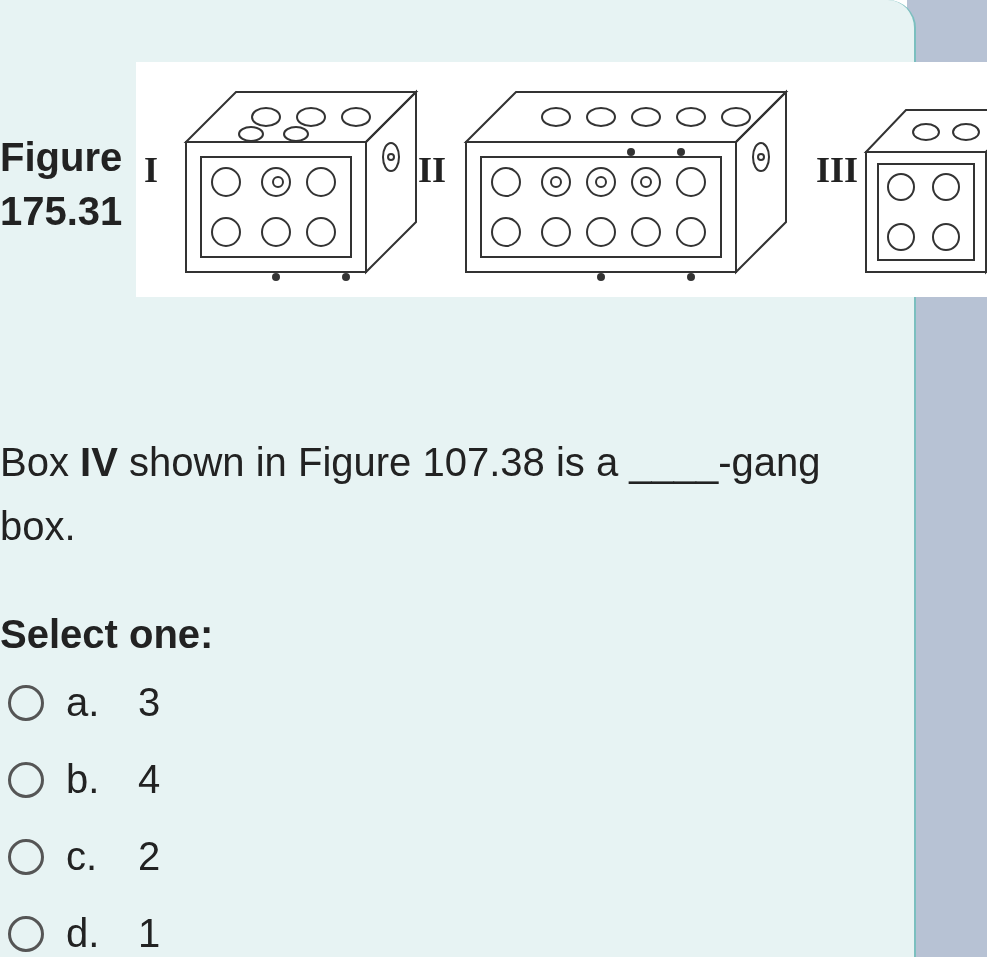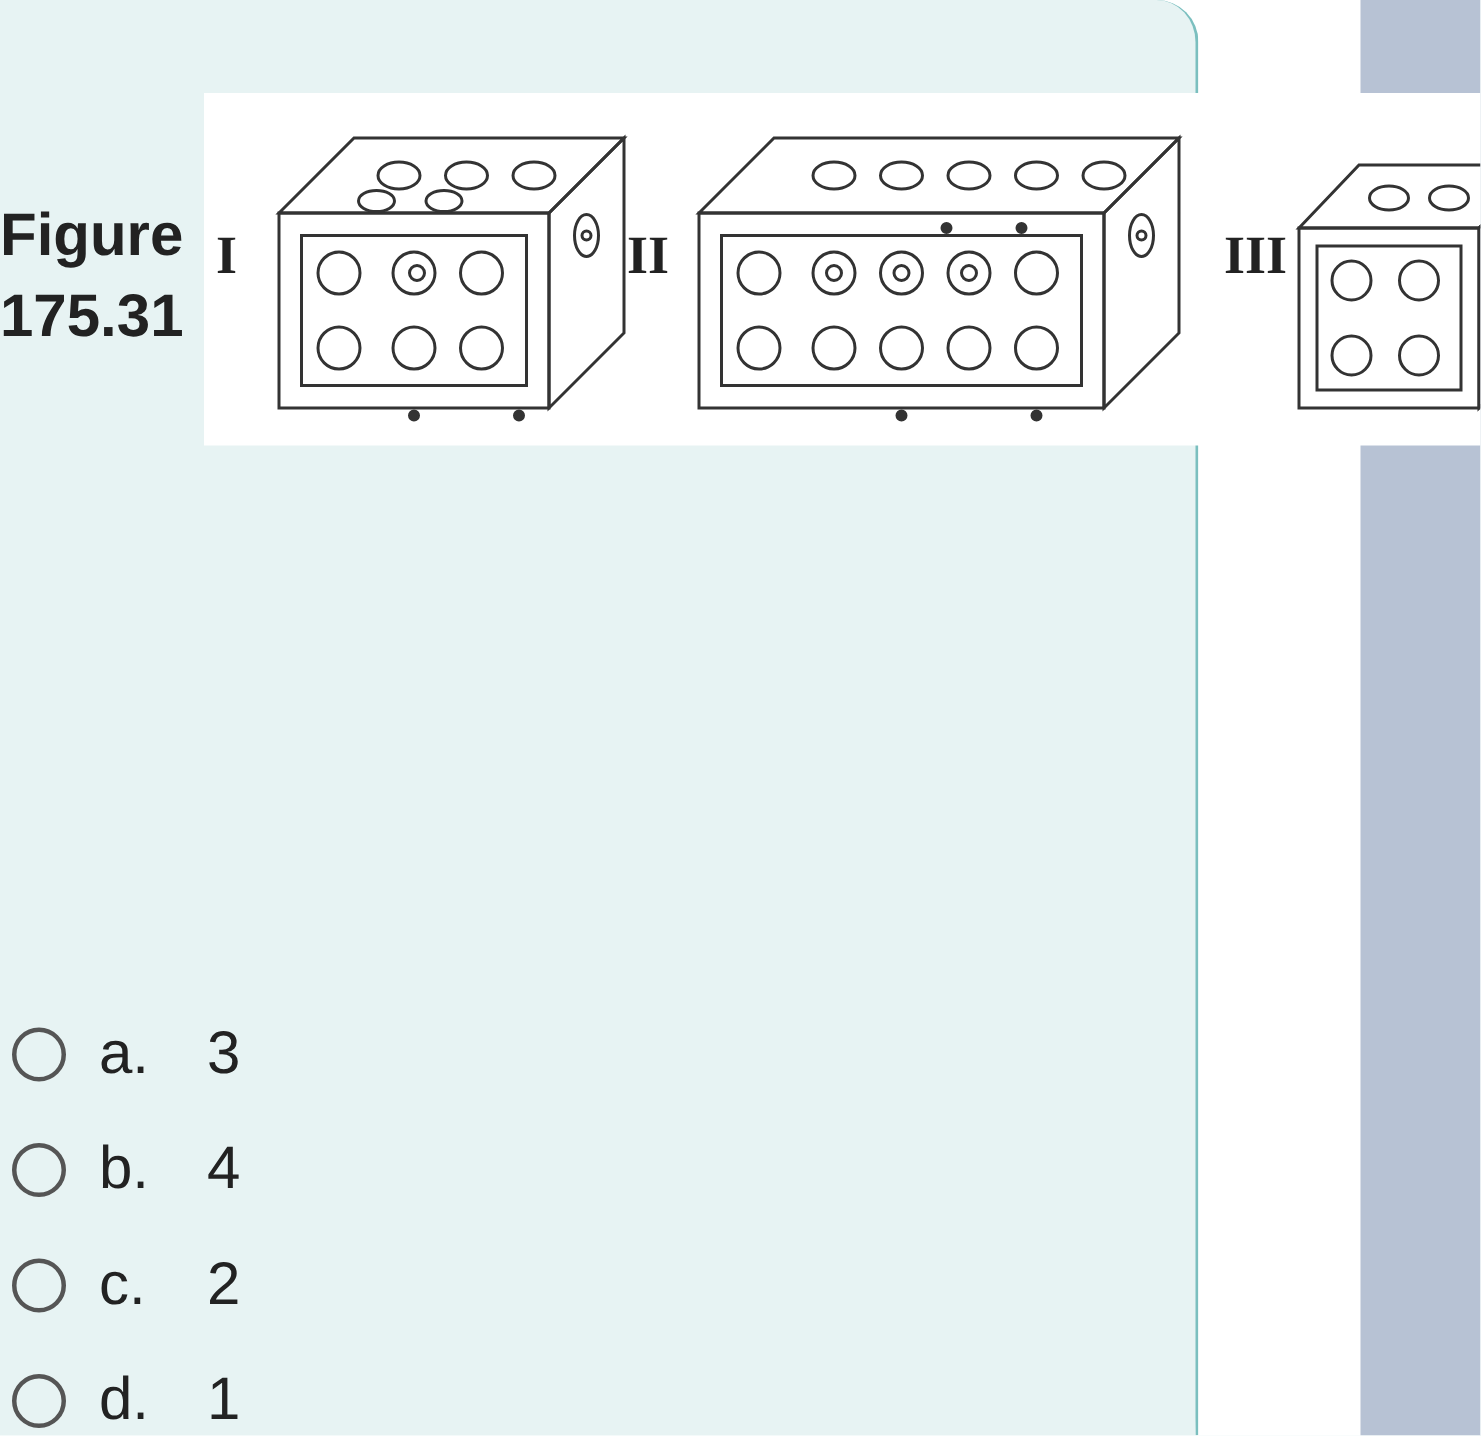--- a/index.html
+++ b/index.html
@@ -21,21 +21,21 @@
     right: 0;
     top: 0;
     width: 80px;
     height: 957px;
     background: #b7c2d4;
   }
   .card {
     position: absolute;
     left: 0;
     top: 0;
-    width: 799px;
+    width: 916px;
     height: 957px;
     background: #e7f3f3;
     border-right: 2px solid #7bbfbf;
     border-top-right-radius: 28px;
     box-sizing: border-box;
   }
   .figure-label {
     position: absolute;
     left: 0;
     top: 130px;
@@ -202,21 +202,25 @@
           <ellipse cx="80" cy="40" rx="13" ry="8"></ellipse>
           <ellipse cx="120" cy="40" rx="13" ry="8"></ellipse>
           <ellipse cx="160" cy="75" rx="7" ry="13"></ellipse>
             <circle cx="160" cy="75" r="3"></circle>
           <ellipse cx="160" cy="120" rx="7" ry="13"></ellipse>
         </g>
         <text x="680" y="120" class="box-roman">III</text>
       </svg>
     </div>
 
-
+    <div class="question">
+      <span>Box </span><b>IV</b><span> shown in Figure 107.38 is a </span><span>____</span><span>-gang box.</span>
+    </div>
+
+    <div class="select-one">Select one:</div>
 
     <div class="options">
       <div class="opt">
         <div class="radio"></div>
         <span class="opt-letter">a.</span>
         <span class="opt-text">3</span>
       </div>
       <div class="opt">
         <div class="radio"></div>
         <span class="opt-letter">b.</span>

